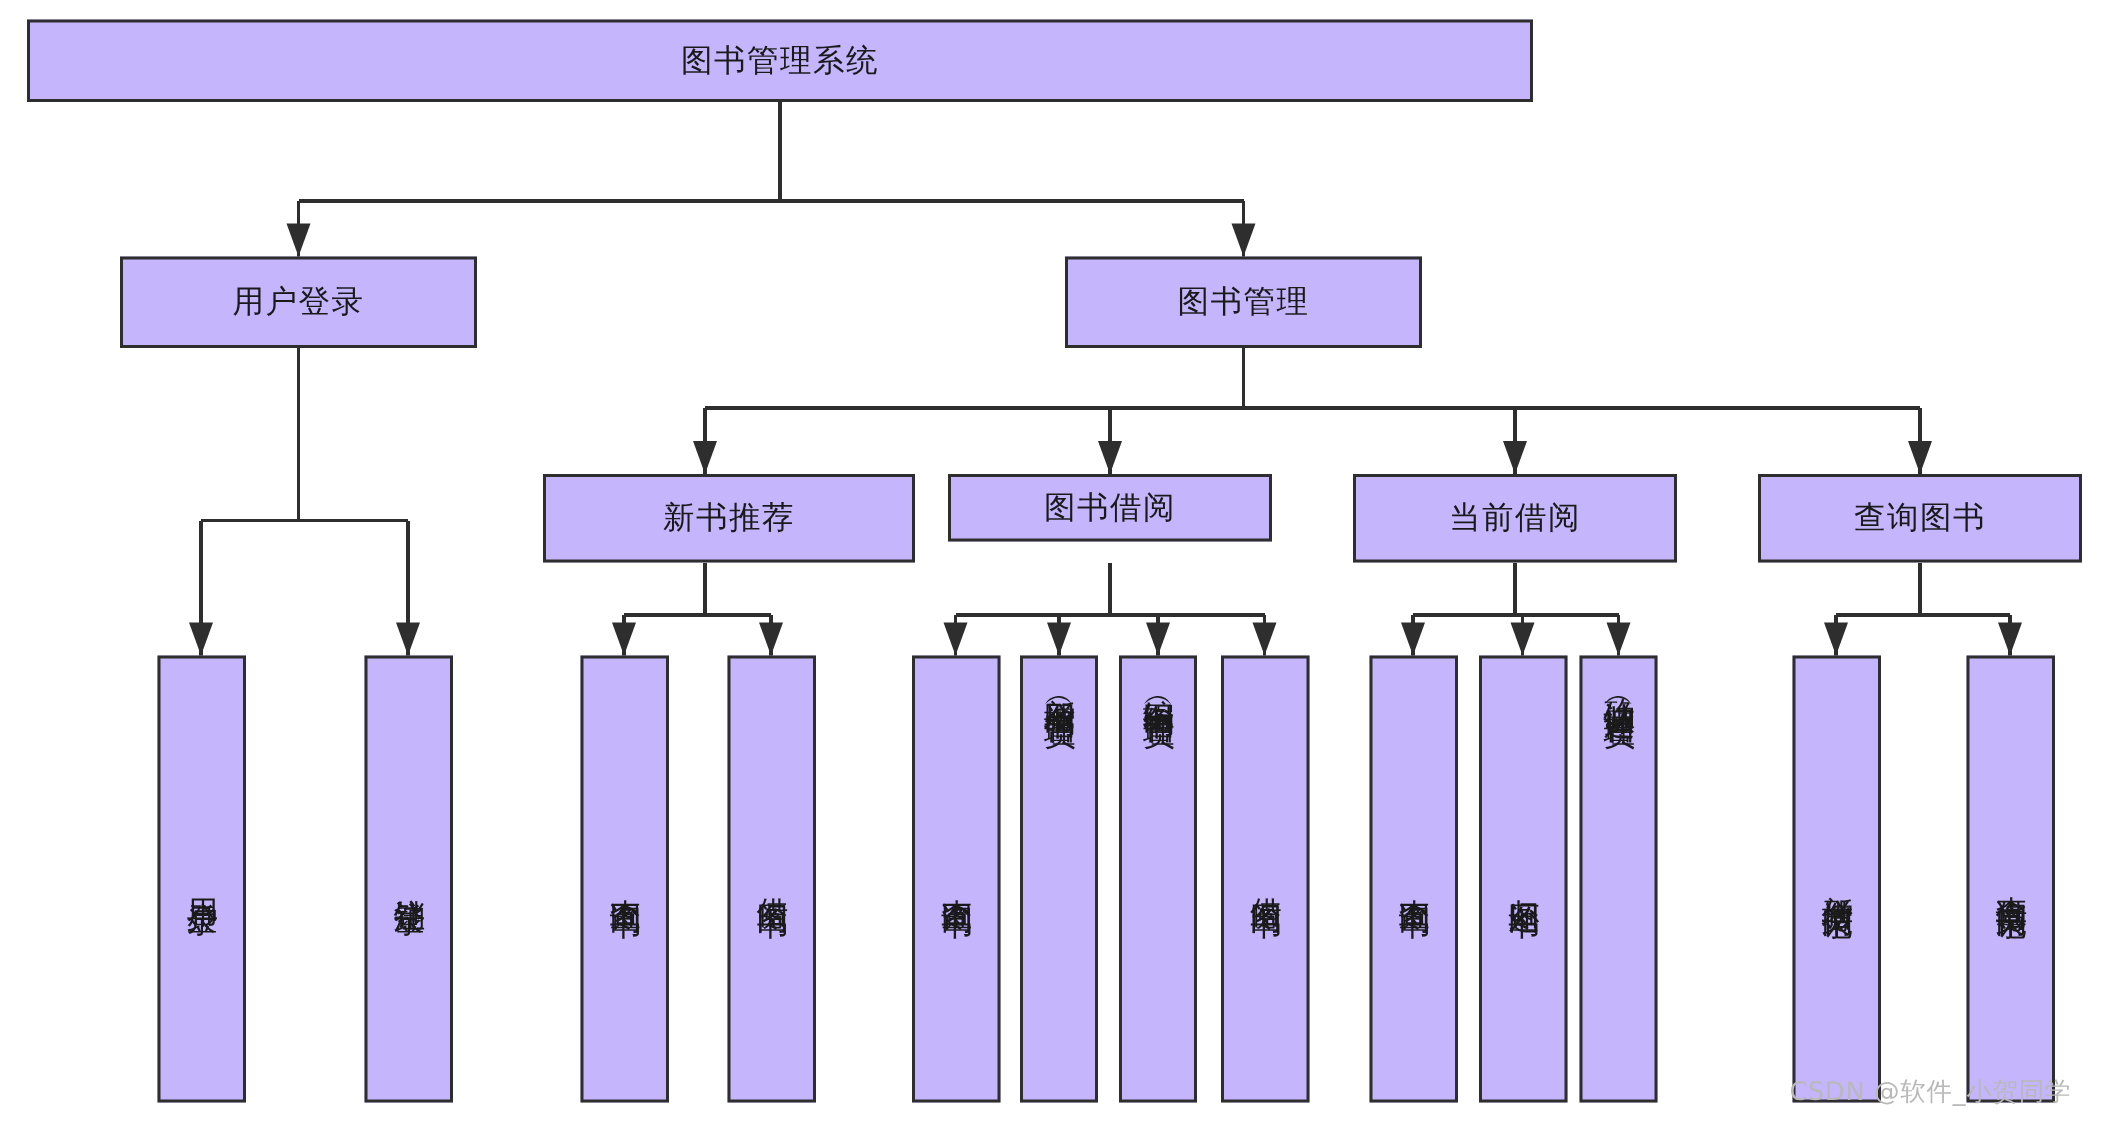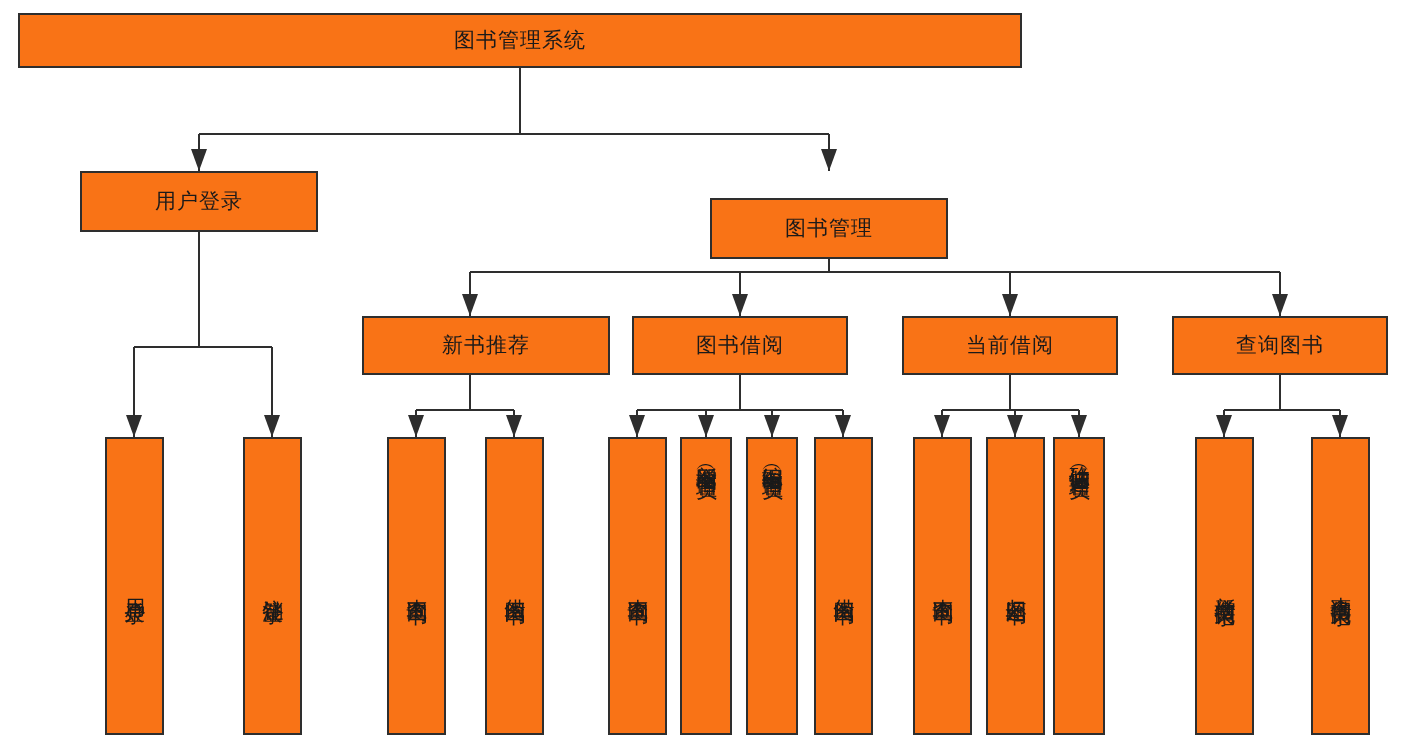--- a/index.html
+++ b/index.html
@@ -23,21 +23,21 @@
     left: 0;
     top: 0;
     width: 1405px;
     height: 747px;
     pointer-events: none;
   }
   .node {
     position: absolute;
     box-sizing: border-box;
     border: 2.5px solid #2e2e2e;
-    background: #f97316;
+    background: #c4b5fd;
     display: flex;
     align-items: center;
     justify-content: center;
     color: #1a1a1a;
   }
   .node.horizontal .node-label {
     writing-mode: horizontal-tb;
     font-size: 21px;
     line-height: 1.2;
     letter-spacing: 1px;
@@ -129,27 +129,27 @@
       <polygon points="1332,415 1348,415 1340,437" fill="#2e2e2e"></polygon>
     </svg>
 
   <div id="nodes-layer">
       <div class="node horizontal" style="left: 18px; top: 13px; width: 1004px; height: 55px;">
         <span class="node-label">图书管理系统</span>
       </div>
       <div class="node horizontal" style="left: 80px; top: 171px; width: 238px; height: 61px;">
         <span class="node-label">用户登录</span>
       </div>
-      <div class="node horizontal" style="left: 710px; top: 171px; width: 238px; height: 61px; margin-top: 27px;">
+      <div class="node horizontal" style="left: 710px; top: 171px; width: 238px; height: 61px;">
         <span class="node-label">图书管理</span>
       </div>
       <div class="node horizontal" style="left: 362px; top: 316px; width: 248px; height: 59px;">
         <span class="node-label">新书推荐</span>
       </div>
-      <div class="node horizontal" style="left: 632px; top: 316px; width: 216px; height: 59px;">
+      <div class="node horizontal" style="left: 632px; top: 316px; width: 216px; height: 45px;">
         <span class="node-label">图书借阅</span>
       </div>
       <div class="node horizontal" style="left: 902px; top: 316px; width: 216px; height: 59px;">
         <span class="node-label">当前借阅</span>
       </div>
       <div class="node horizontal" style="left: 1172px; top: 316px; width: 216px; height: 59px;">
         <span class="node-label">查询图书</span>
       </div>
       <div class="node vertical centered" style="left: 105px; top: 437px; width: 59px; height: 298px;">
         <span class="node-label">用户登录</span>
@@ -185,14 +185,15 @@
         <span class="node-label">确认归还（管理员）</span>
       </div>
       <div class="node vertical centered" style="left: 1195px; top: 437px; width: 59px; height: 298px;">
         <span class="node-label">新增借阅记录</span>
       </div>
       <div class="node vertical centered" style="left: 1311px; top: 437px; width: 59px; height: 298px;">
         <span class="node-label">查询借阅记录</span>
       </div>
     </div>
 
+  <div class="watermark" style="left:1193px; top:716px;">CSDN @软件_小贺同学</div>
 
 </div>
 
 </body></html>

